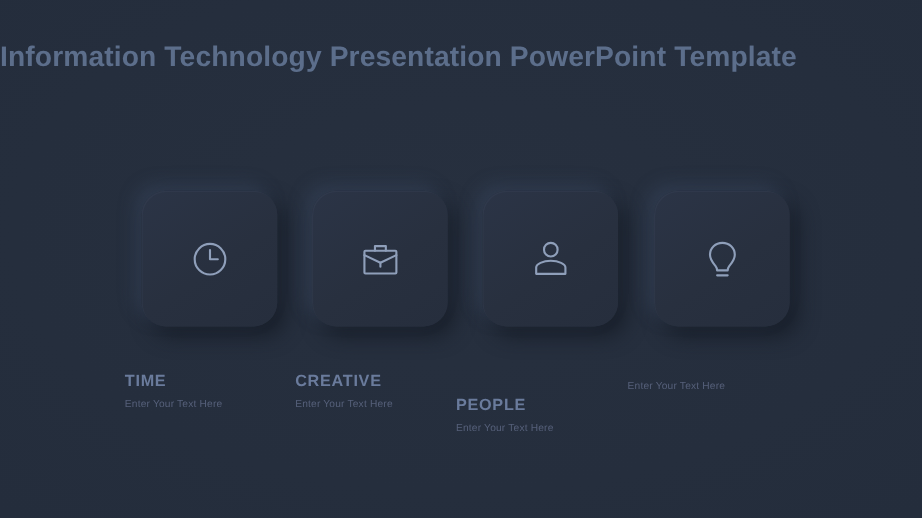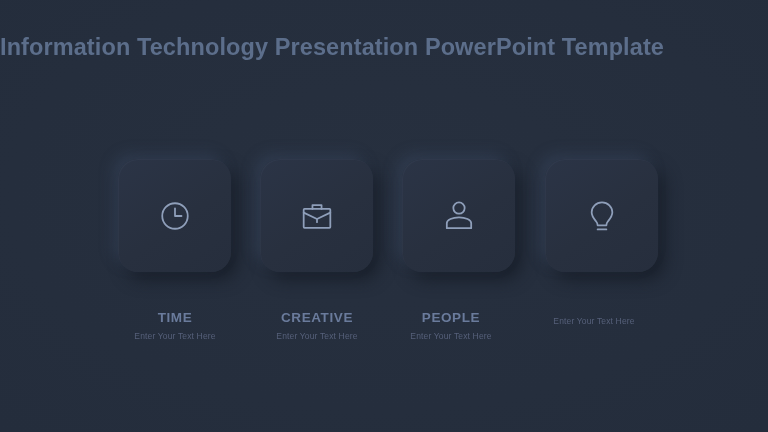--- a/index.html
+++ b/index.html
@@ -93,25 +93,25 @@
     position: absolute;
     left: 104px;
     top: 310px;
     width: 570px;
     height: 50px;
   }
   .label-group {
     position: absolute;
     top: 0;
     width: 142px;
-    text-align: center;
+    text-align: left;
   }
   .label-group:nth-child(1) { left: 0px; }
   .label-group:nth-child(2) { left: 142px; }
-  .label-group:nth-child(3) { left: 276px; }
+  .label-group:nth-child(3) { left: 276px; margin-top: 20px; }
   .label-group:nth-child(4) { left: 419px; }
 
   .label-title {
     font-size: 13.5px;
     font-weight: bold;
     letter-spacing: 0.6px;
     color: #6a7b9c;
     white-space: nowrap;
   }
   .label-sub {

